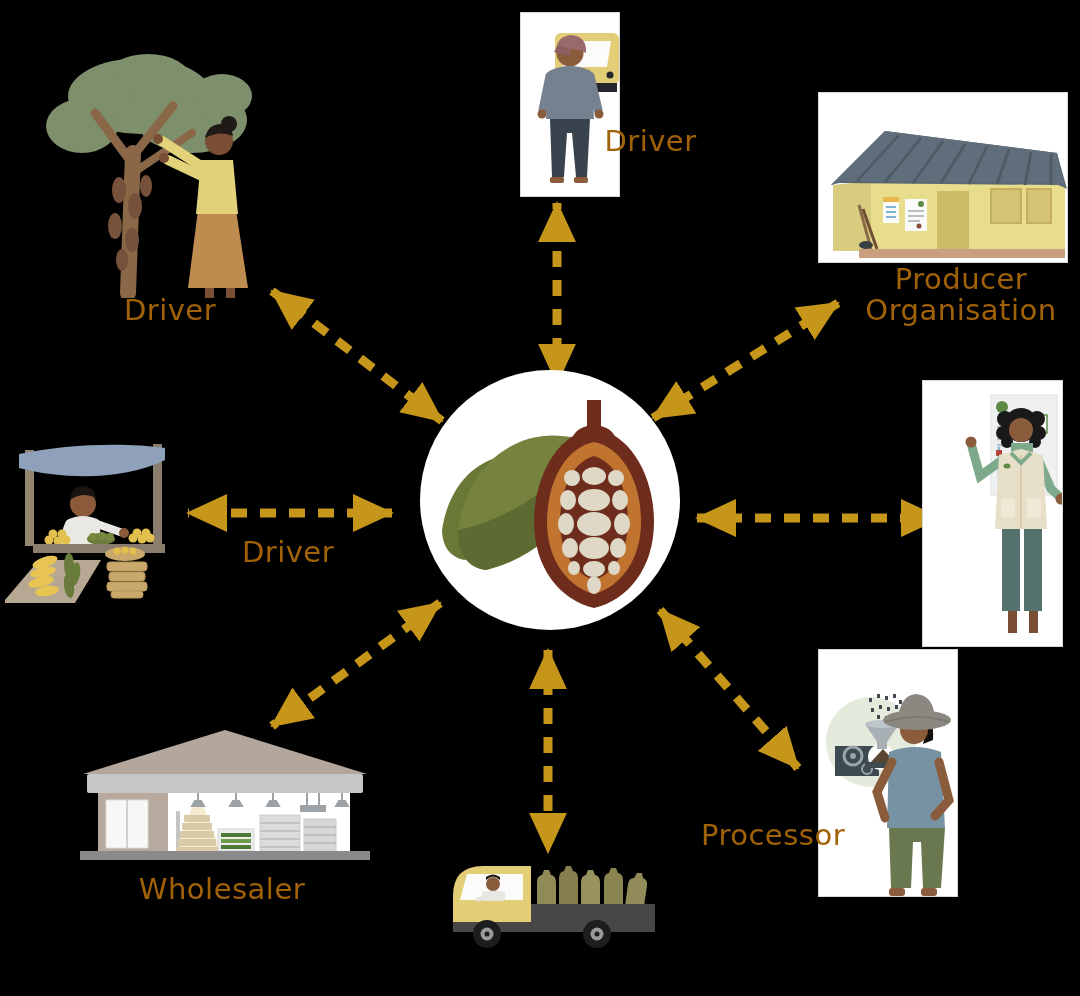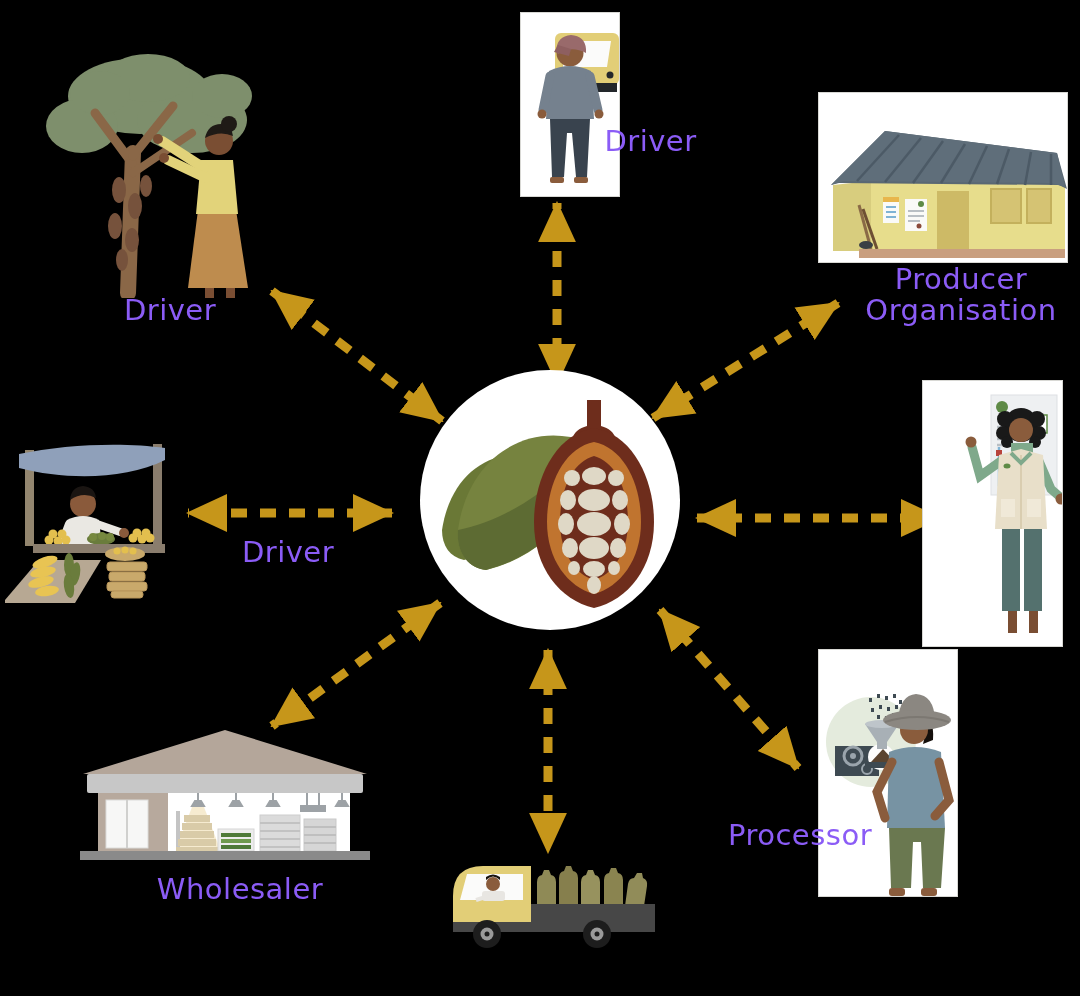--- a/index.html
+++ b/index.html
@@ -9,21 +9,21 @@
   }
   .arrow-layer{position:absolute;left:0;top:0;z-index:1;pointer-events:none;}
   .node,.hub{position:absolute;z-index:2;}
   .card{background:#fff;border:1px solid #d8d8d4;box-sizing:border-box;}
   .hub{
     background:#fff;border-radius:50%;
     display:flex;align-items:center;justify-content:center;
   }
   .label{
     position:absolute;z-index:3;
-    color:#8b5cf6;font-size:29px;line-height:1.08;
+    color:#a16207;font-size:29px;line-height:1.08;
     text-align:center;letter-spacing:0.5px;
   }
   svg{display:block;}
 </style>
 </head>
 <body>
 
 <div class="stage">
 
   <svg class="arrow-layer" width="1080" height="996" viewBox="0 0 1080 996">
@@ -273,21 +273,21 @@
       <path d="M100,64 Q116,66 114,90 L104,94 Q110,72 96,68 Z" fill="#15100C"></path>
       <circle cx="95" cy="80" r="14" fill="#8A5C3C"></circle>
       <path d="M79,70 Q81,45 97,44 Q115,45 116,70 Q97,61 79,70 Z" fill="#8B8781"></path>
       <ellipse cx="98" cy="70" rx="34" ry="10" fill="#8B8781"></ellipse>
       <path d="M66,72 Q98,62 130,72" stroke="#7C7872" stroke-width="2" fill="none"></path>
       <polygon points="70,178 126,178 122,238 104,238 102,192 94,192 92,238 72,238" fill="#6A7850"></polygon>
       <rect x="70" y="238" width="16" height="8" rx="3" fill="#8A5C3C"></rect>
       <rect x="102" y="238" width="16" height="8" rx="3" fill="#8A5C3C"></rect>
     </svg>
   </div>
-  <div class="label" style="left:720px;top:820px;width:160px;">Processor</div>
+  <div class="label" style="left:693px;top:820px;width:160px;">Processor</div>
 
   <div class="node" style="left:447px;top:848px;">
     <svg width="215" height="105" viewBox="0 0 215 105">
       <g fill="#8F8A56">
         <path d="M90,58 v-24 q0,-6 5,-7 l2,-5 h5 l2,5 q5,1 5,7 v24 Z"></path>
         <path d="M112,58 v-28 q0,-6 5,-7 l2,-5 h5 l2,5 q5,1 5,7 v28 Z" fill="#867F4D"></path>
         <path d="M134,58 v-24 q0,-6 5,-7 l2,-5 h5 l2,5 q5,1 5,7 v24 Z" fill="#97925E"></path>
         <path d="M157,58 v-26 q0,-6 5,-7 l2,-5 h5 l2,5 q5,1 5,7 v26 Z" fill="#8A8450"></path>
         <path d="M178,58 l3,-22 q1,-6 6,-6 l3,-5 h5 l1,5 q5,2 4,8 l-3,20 Z" fill="#918C59"></path>
       </g>
@@ -351,21 +351,21 @@
         </g>
       <rect x="224" y="92" width="32" height="32" fill="#D6D6D6" stroke="#C9C9C9"></rect>
       <g stroke="#BFBFBF" stroke-width="2">
           <path d="M224,100 h32"></path>
           <path d="M224,108 h32"></path>
           <path d="M224,116 h32"></path>
         </g>
       <rect x="0" y="124" width="290" height="9" fill="#8A8A8A"></rect>
     </svg>
   </div>
-  <div class="label" style="left:132px;top:874px;width:180px;margin-left:18px;">Wholesaler</div>
+  <div class="label" style="left:132px;top:874px;width:180px;">Wholesaler</div>
 
   <div class="node" style="left:5px;top:438px;">
     <svg width="190" height="165" viewBox="0 0 190 165">
       <polygon points="0,162 34,122 96,122 70,165 0,165" fill="#B7A893"></polygon>
       <rect x="20" y="12" width="9" height="96" fill="#93866F"></rect>
       <rect x="148" y="6" width="9" height="102" fill="#8A7D6D"></rect>
       <path d="M14,16 C60,6 120,4 160,10 L160,22 C120,42 60,42 14,30 Z" fill="#8FA0BA"></path>
       <circle cx="78" cy="66" r="13" fill="#8A5A3B"></circle>
       <path d="M65,62 Q66,49 78,48 Q90,49 91,60 Q78,53 65,62 Z" fill="#1A1512"></path>
       <path d="M62,82 Q78,74 94,82 L97,108 L59,108 Z" fill="#EAE8E3"></path>

